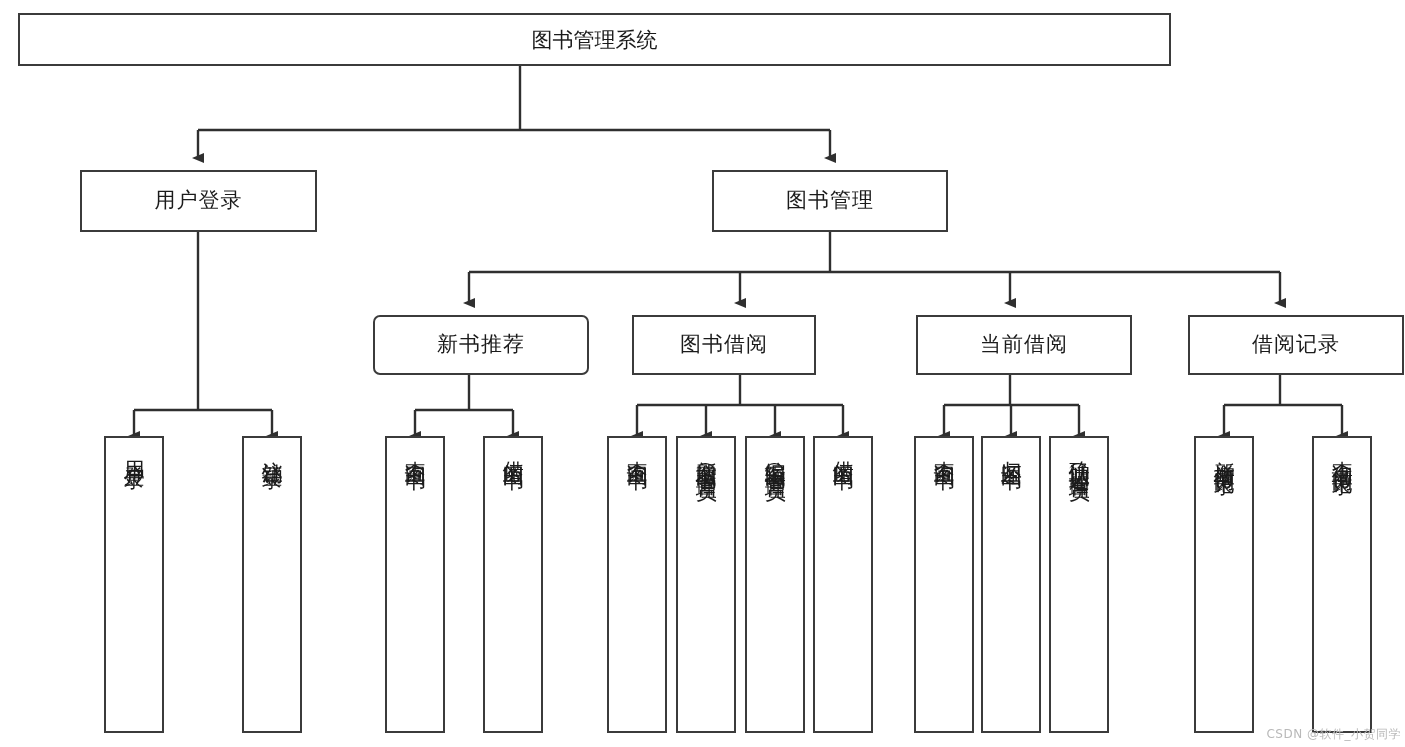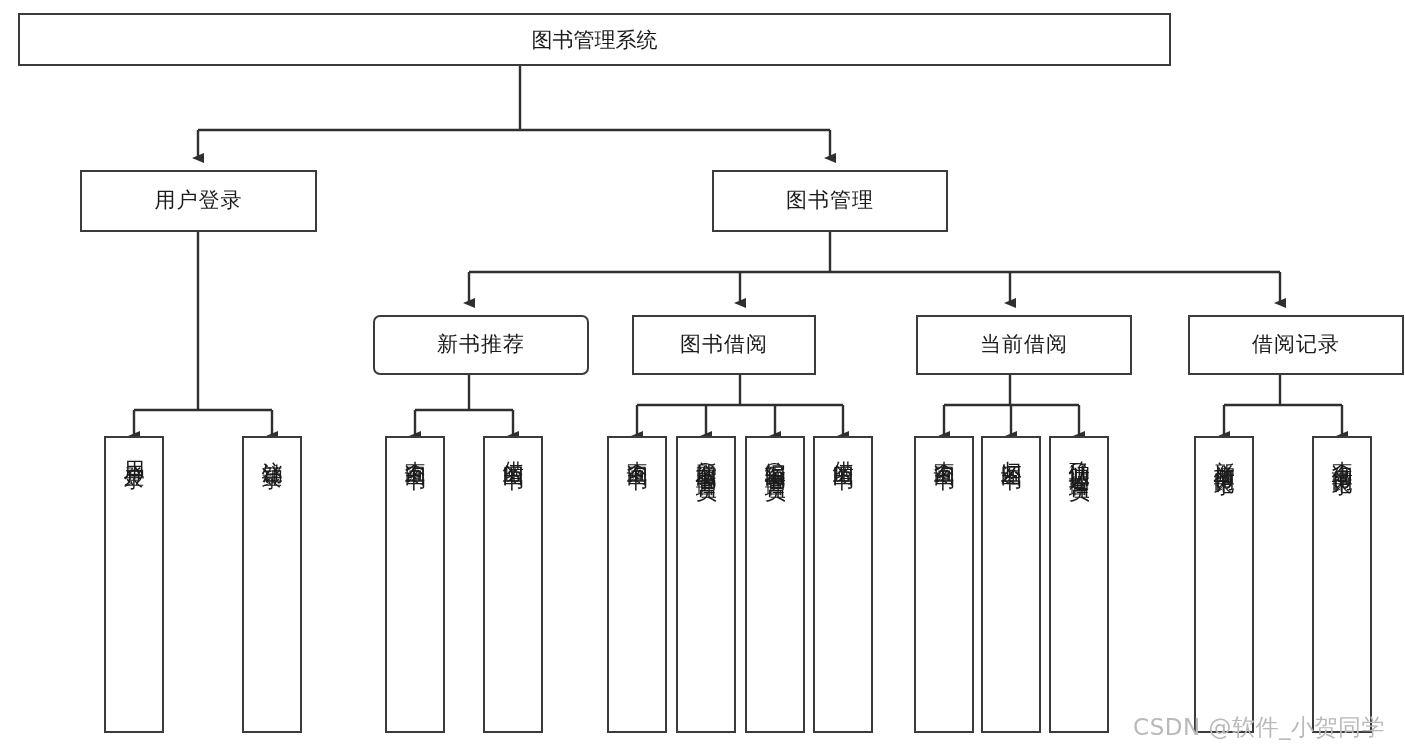--- a/index.html
+++ b/index.html
@@ -52,23 +52,23 @@
   .vtext {
     writing-mode: vertical-rl;
     text-orientation: upright;
     line-height: 1.06;
     letter-spacing: 3px;
     white-space: nowrap;
     display: block;
   }
   .watermark {
     position: absolute;
-    right: 20px;
+    right: 4px;
     bottom: 4px;
-    font-size: 23px;
+    font-size: 12px;
     color: #b9b9b9;
     z-index: 5;
     white-space: nowrap;
     letter-spacing: 0.5px;
   }
 </style>
 </head>
 <body>
 
 <div id="canvas">

